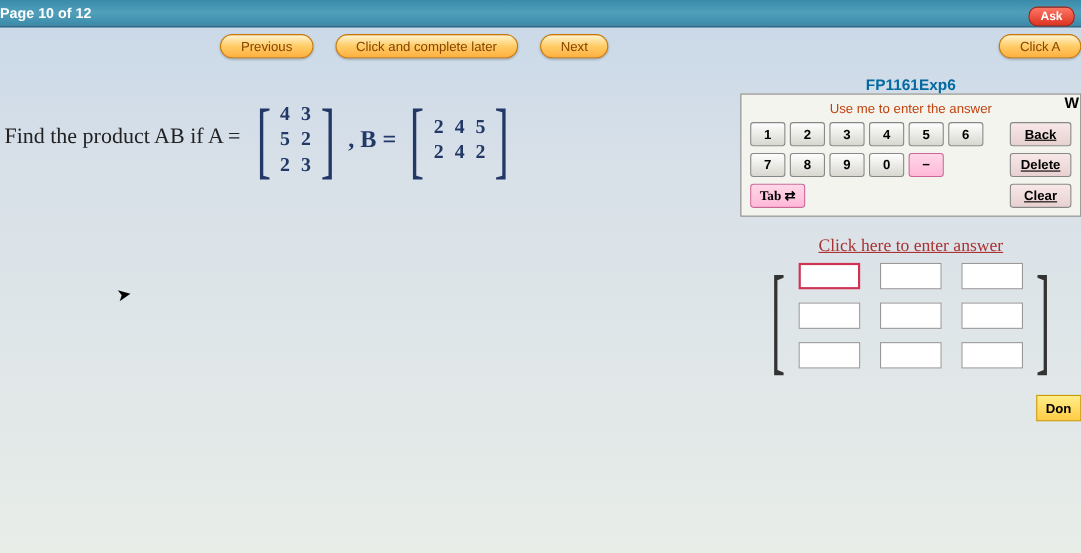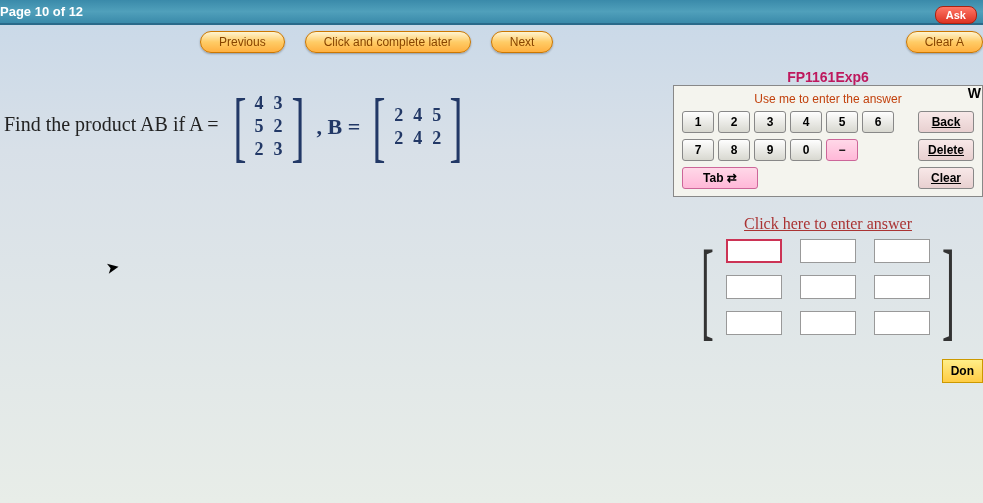--- a/index.html
+++ b/index.html
@@ -98,21 +98,21 @@
 .mat.r2c3 { grid-template-columns: repeat(3, auto); }
 .sep { font-size: 22px; font-weight: bold; color: #223866; margin: 0 6px; }
 
 .answer-panel {
   width: 310px;
   margin-right: 0;
 }
 .panel-head {
   text-align: center;
   font: bold 14px Arial, sans-serif;
-  color: #be185d;
+  color: #0369a1;
 }
 .w-label {
   position: absolute;
   right: 2px;
   font: bold 14px Arial;
 }
 .keypad-box {
   border: 1px solid #888;
   background: #f4f4ee;
   padding: 4px;
@@ -146,21 +146,22 @@
   background: linear-gradient(180deg, #f8e8e8 0%, #e8d0d0 100%);
   text-decoration: underline;
 }
 .key.minus {
   background: linear-gradient(180deg, #ffd8e8 0%, #ffb8d8 100%);
   border-color: #cc6699;
 }
 .key.tab {
   background: linear-gradient(180deg, #ffd8e8 0%, #ffb8d8 100%);
   border-color: #cc6699;
-  width: 76px;
+  width: 50px;
+  font-family: Liberation Serif, serif;
 }
 .spacer { flex: 1; }
 
 .enter-title {
   text-align: center;
   color: #aa3333;
   font: 16px Georgia, serif;
   text-decoration: underline;
   margin: 18px 0 6px;
 }
@@ -215,21 +216,21 @@
 
 <div class="topbar">
   <span class="page-indicator">Page 10 of 12</span>
   <button class="corner-btn">Ask</button>
 </div>
 
 <div class="nav-row">
   <button class="pill-btn">Previous</button>
   <button class="pill-btn">Click and complete later</button>
   <button class="pill-btn">Next</button>
-  <button class="pill-btn submit">Clear A</button>
+  <button class="pill-btn submit">Click A</button>
 </div>
 
 <div class="content">
 
   <div class="question">
     <span class="q-text">Find the product AB if A  =</span>
     <div class="matrix-expr">
       <span class="bracket">[</span>
       <div class="mat r3c2">
         <span>4</span>

